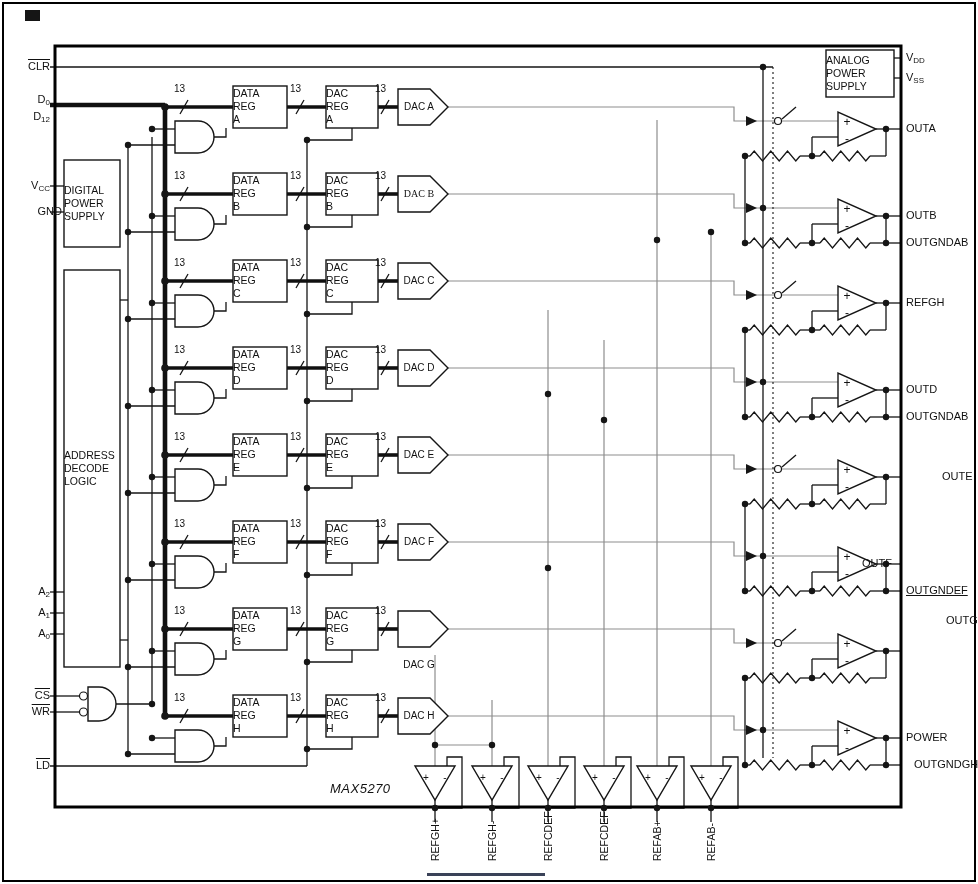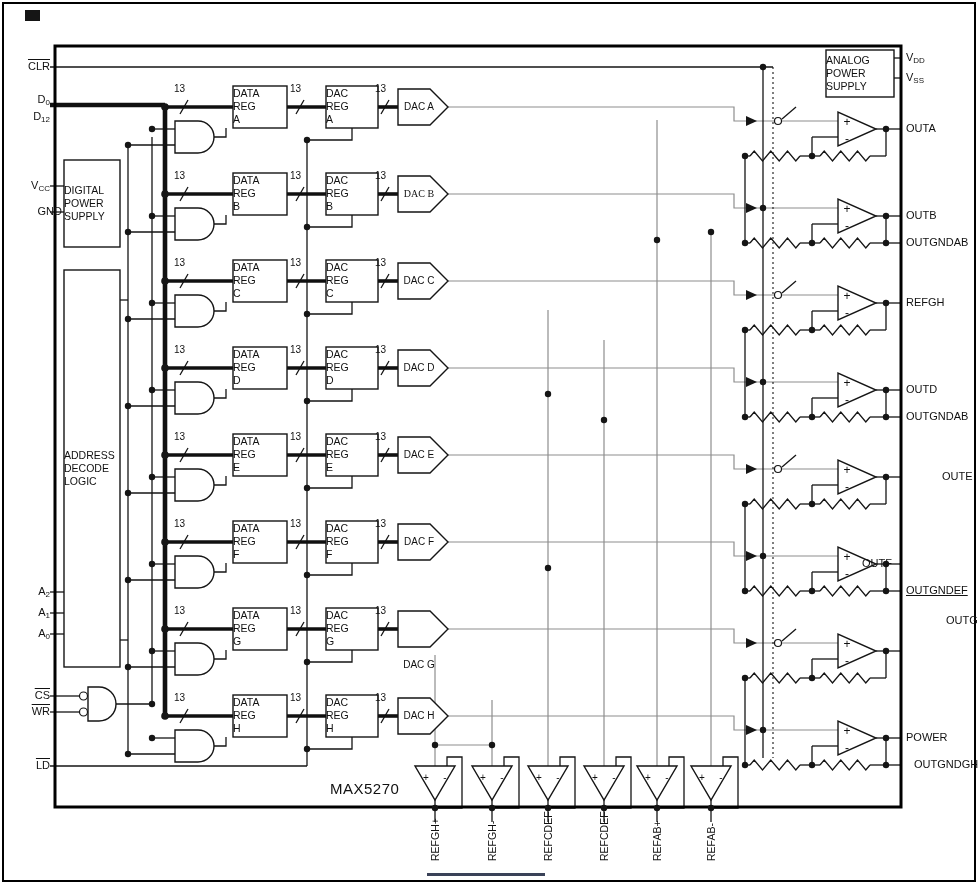--- a/index.html
+++ b/index.html
@@ -6,21 +6,21 @@
   #wrap{position:relative;width:978px;height:884px;background:#fff;
         font-family:"Liberation Sans",sans-serif;overflow:hidden;}
   #svg{position:absolute;left:0;top:0;}
   .lbl{position:absolute;font-size:11px;color:#111;line-height:13px;white-space:pre-line;}
   .pin-left{width:34px;text-align:right;}
   .ol{text-decoration:overline;}
   .sub{font-size:8px;vertical-align:-2px;}
   .box-label{text-align:left;font-size:10.5px;line-height:13px;}
   .dac-label{font-size:10px;text-align:center;}
   .n13{font-size:10px;width:20px;text-align:left;}
-  .part{font-size:15px;letter-spacing:.5px;}
+  .part{font-style:italic;font-size:13px;letter-spacing:.5px;}
   
   .wb{stroke:#151515;stroke-width:1.3;fill:none;}
   .wg{stroke:#8e8e8e;stroke-width:1.2;fill:none;}
   .hb{stroke:#101010;stroke-width:4.6;fill:none;}
   .hb4{stroke:#101010;stroke-width:3.6;fill:none;}
   .bx{stroke:#151515;stroke-width:1.4;fill:#fff;}
   .sw{fill:#fff;stroke:#151515;stroke-width:1.2;}
   .dotl{stroke:#151515;stroke-width:1.1;fill:none;stroke-dasharray:2 3;}
   .dk{fill:#151515;stroke:none;}
   .frame{fill:none;stroke:#000;stroke-width:2;}

